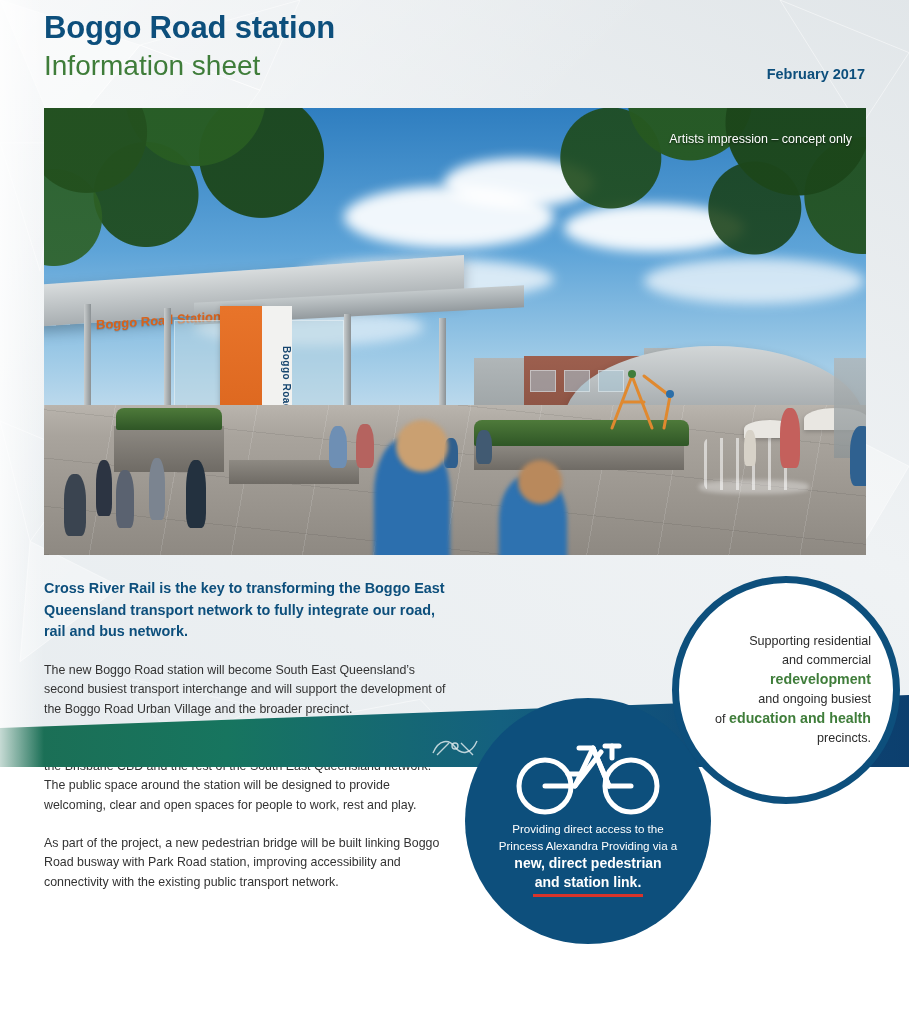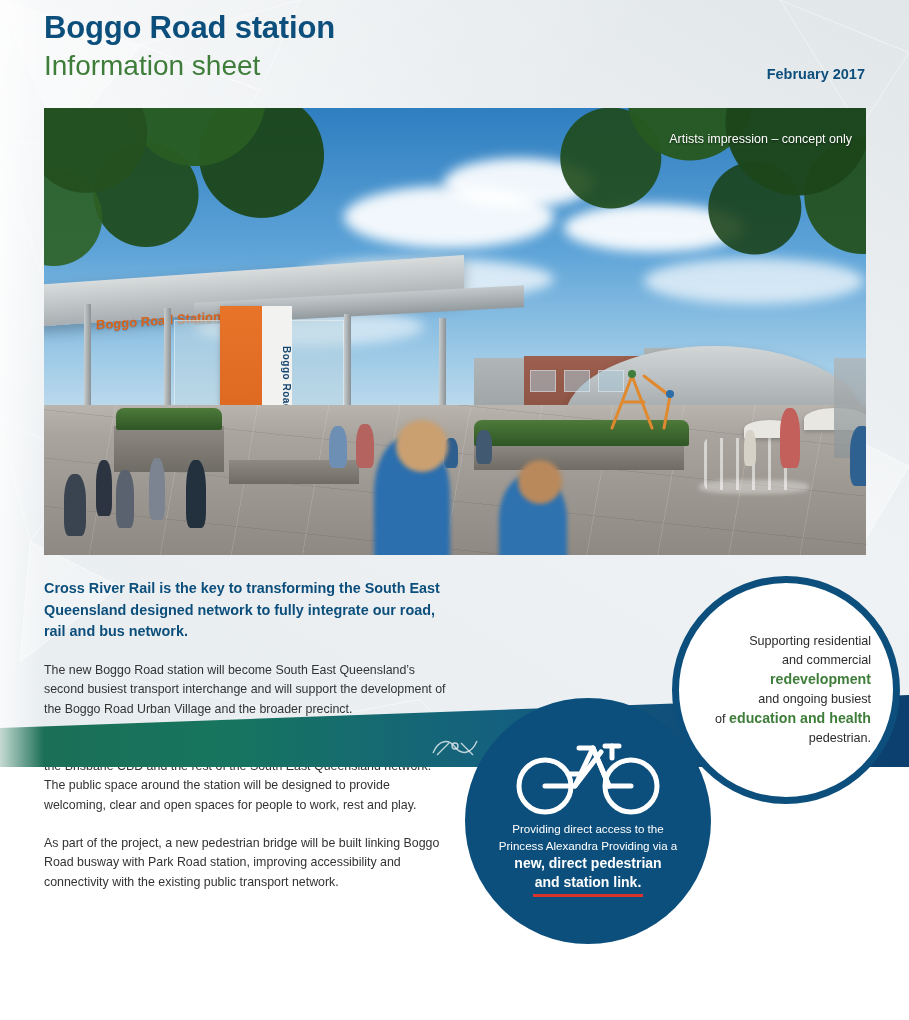--- a/index.html
+++ b/index.html
@@ -418,33 +418,33 @@
     <div class="person blur" style="left:455px; top:368px; width:68px; height:110px; background:#2e72b0; border-radius:40% 40% 10% 10%;"></div>
     <div class="person blur" style="left:474px; top:352px; width:44px; height:44px; background:#b9895c; border-radius:50%;"></div>
 
     <div class="tree-left"></div>
     <div class="tree-right"></div>
 
     <div class="hero-caption">Artists impression – concept only</div>
   </div>
 
   <div class="body-col">
-    <div class="lede">Cross River Rail is the key to transforming the South East Queensland designed network to fully integrate our road, rail and bus network.</div>
+    <div class="lede">Cross River Rail is the key to transforming the Boggo East Queensland transport network to fully integrate our road, rail and bus network.</div>
     <div class="para">The new Boggo Road station will become South East Queensland’s second busiest transport interchange and will support the development of the Boggo Road Urban Village and the broader precinct.</div>
     <div class="para">Boggo Road station will improve connectivity for passengers travelling to the Brisbane CBD and the rest of the South East Queensland network. The public space around the station will be designed to provide welcoming, clear and open spaces for people to work, rest and play.</div>
     <div class="para">As part of the project, a new pedestrian bridge will be built linking Boggo Road busway with Park Road station, improving accessibility and connectivity with the existing public transport network.</div>
   </div>
 
   <div class="circle-green">
     <div class="txt">
       <span>Supporting residential</span><br>
       <span>and commercial</span><br>
       <span class="hl">redevelopment</span><br>
       <span>and ongoing busiest</span><br>
-      <span>of </span><span class="hl">education and health</span><span> pedestrian.</span>
+      <span>of </span><span class="hl">education and health</span><span> precincts.</span>
     </div>
   </div>
 
   <div class="circle-blue">
     <span class="bike-icon">
       <svg viewBox="0 0 150 96" width="150" height="96" fill="none" stroke="#ffffff" stroke-width="5" stroke-linecap="round" stroke-linejoin="round">
         <circle cx="32" cy="64" r="26"></circle>
         <circle cx="118" cy="64" r="26"></circle>
         <path d="M32 64 L62 64 L80 26 L96 64"></path>
         <path d="M62 64 L88 30"></path>

